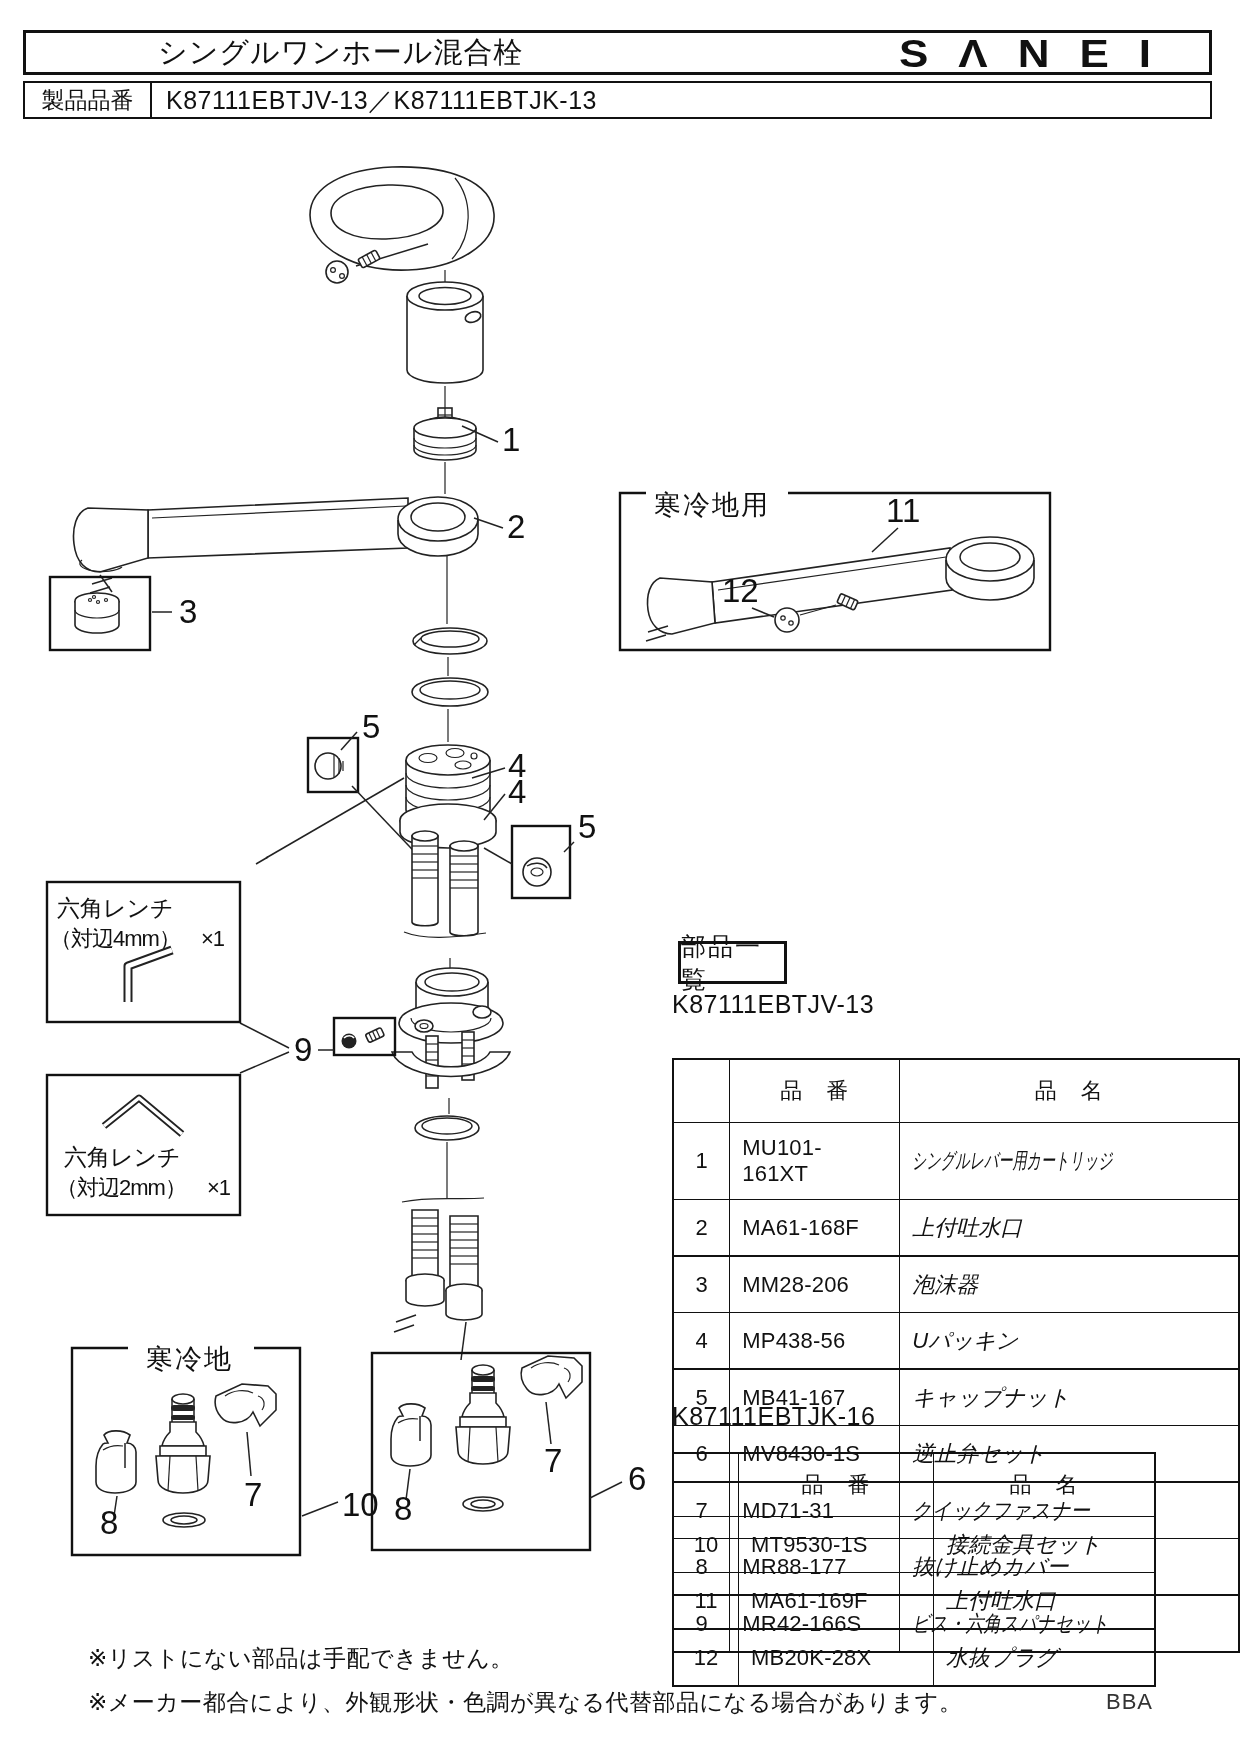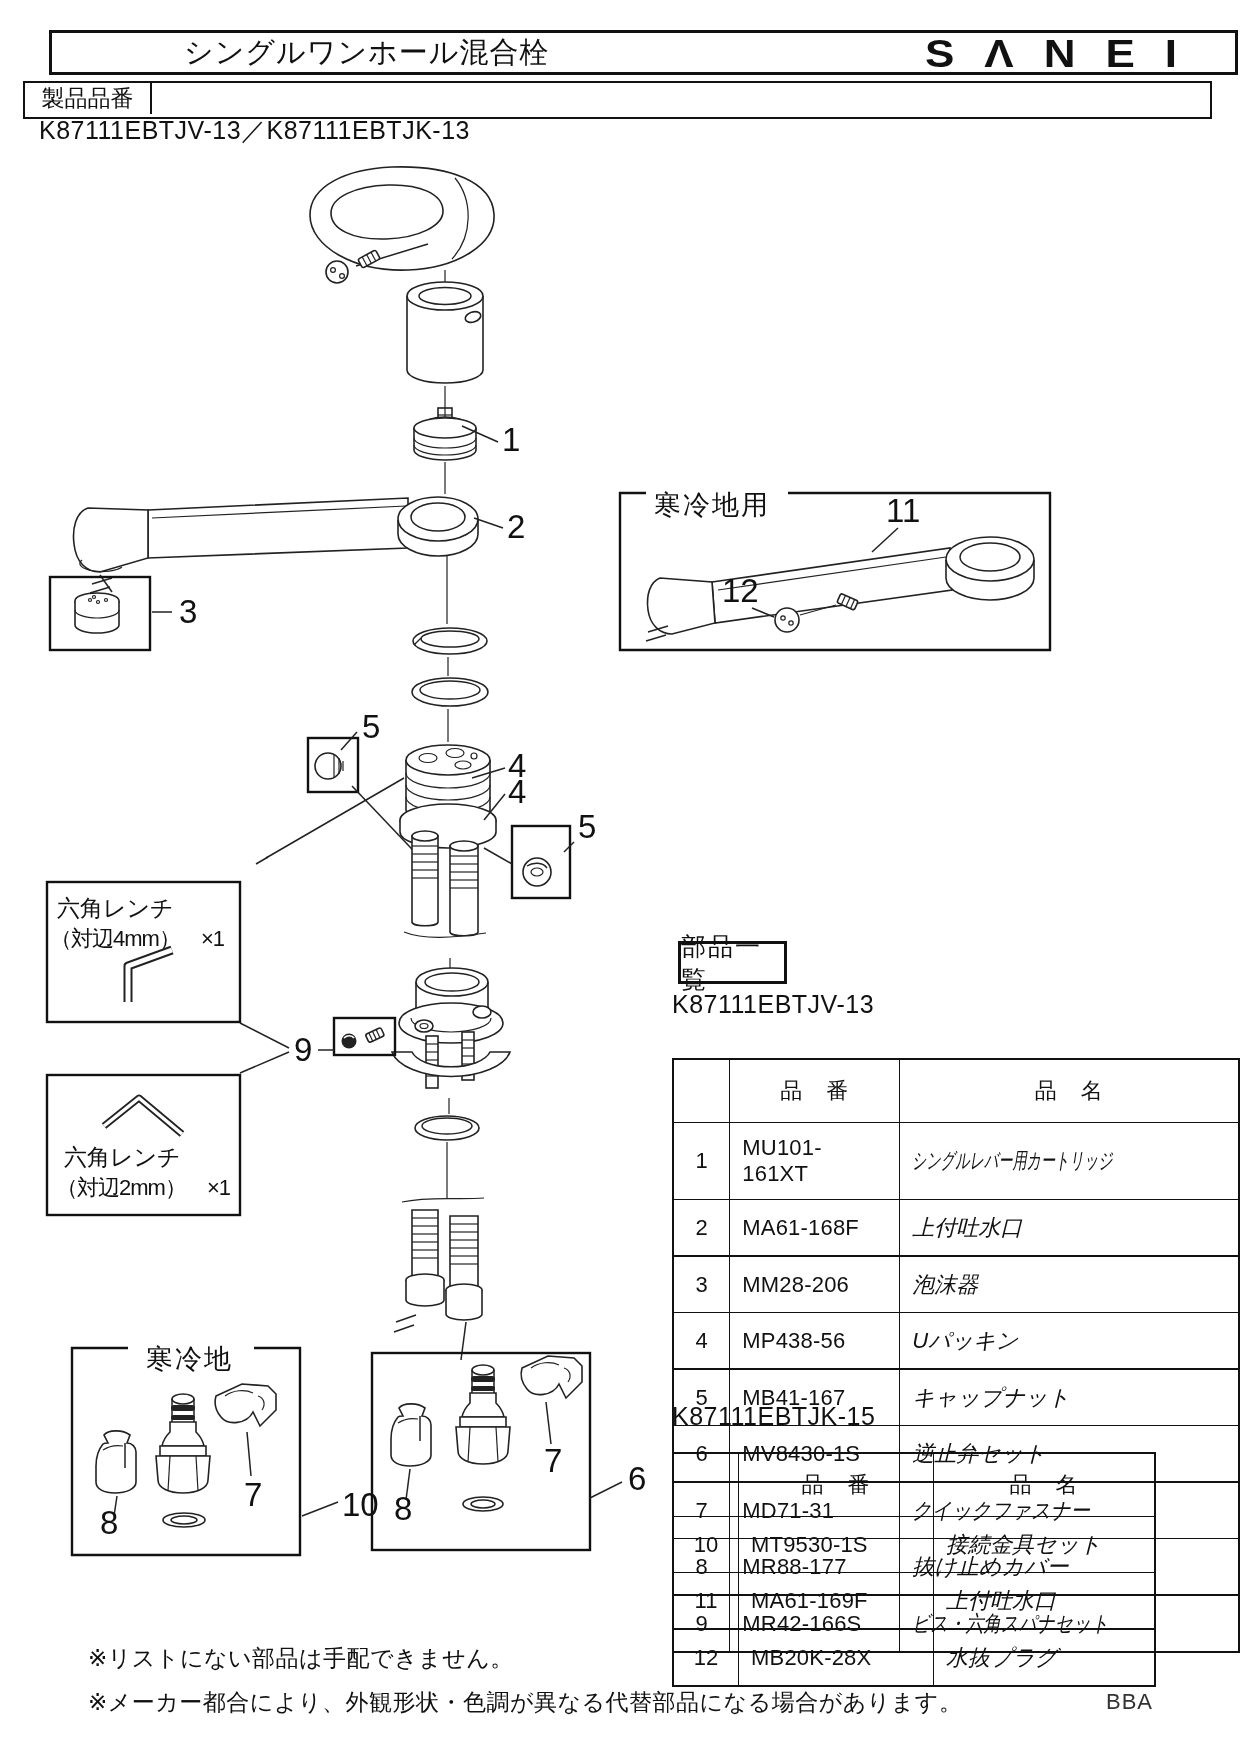--- a/index.html
+++ b/index.html
@@ -1,23 +1,23 @@
 <!DOCTYPE html>
 <html><head>
 <meta charset="utf-8">
 <style>
   html,body{margin:0;padding:0;background:#fff;}
   .page{position:relative;width:1240px;height:1754px;background:#fff;overflow:hidden;
         font-family:"Liberation Sans","DejaVu Sans",sans-serif;color:#111;}
   .abs{position:absolute;box-sizing:border-box;}
   
-  .hbox1{left:23px;top:30px;width:1189px;height:45px;border:3px solid #111;display:flex;align-items:center;margin-left:26px;}
+  .hbox1{left:23px;top:30px;width:1189px;height:45px;border:3px solid #111;display:flex;align-items:center;}
   .hbox1 .ttl{margin-left:132px;font-size:29px;letter-spacing:1px;}
   .hbox1 .logo{margin-left:auto;margin-right:28px;font-size:44px;font-weight:700;letter-spacing:30px;transform:scaleY(.9);white-space:nowrap;}
-  .hbox2{left:23px;top:81px;width:1189px;height:38px;border:2.5px solid #111;display:flex;align-items:stretch;flex-direction:column;}
+  .hbox2{left:23px;top:81px;width:1189px;height:38px;border:2.5px solid #111;display:flex;align-items:stretch;}
   .hbox2 .lbl{width:125px;border-right:2.5px solid #111;display:flex;align-items:center;justify-content:center;font-size:23px;}
   .hbox2 .val{display:flex;align-items:center;padding-left:14px;font-size:25px;letter-spacing:.5px;text-align:center;}
   
   .plbox{left:678px;top:941px;width:109px;height:43px;border:3px solid #111;display:flex;align-items:center;justify-content:center;font-size:25px;letter-spacing:2px;}
   .model{font-size:25px;letter-spacing:.5px;}
   .m1{left:672px;top:990px;} .m2{left:672px;top:1402px;}
   table.parts{border-collapse:collapse;border:2.5px solid #111;table-layout:fixed;}
   .t1{left:672px;top:1058px;} .t2{left:672px;top:1452px;}
   table.parts th,table.parts td{border:1.4px solid #111;padding:12px;overflow:hidden;}
   table.parts th{height:38px;font-weight:400;font-size:22px;letter-spacing:1px;}
@@ -431,21 +431,21 @@
         <td class="cname"><span class="nv">抜け止めカバー</span></td>
       </tr>
       <tr class="r9">
         <td class="cno">9</td>
         <td class="ccode">MR42-166S</td>
         <td class="cname"><span class="nv">ビス・六角スパナセット</span></td>
       </tr>
     </tbody>
   </table>
 
-  <div class="abs model m2">K87111EBTJK-15</div>
+  <div class="abs model m2">K87111EBTJK-16</div>
   <table class="abs parts t2">
     <thead>
       <tr>
         <th></th>
         <th>品　番</th>
         <th>品　名</th>
       </tr>
     </thead>
     <tbody>
       <tr>

